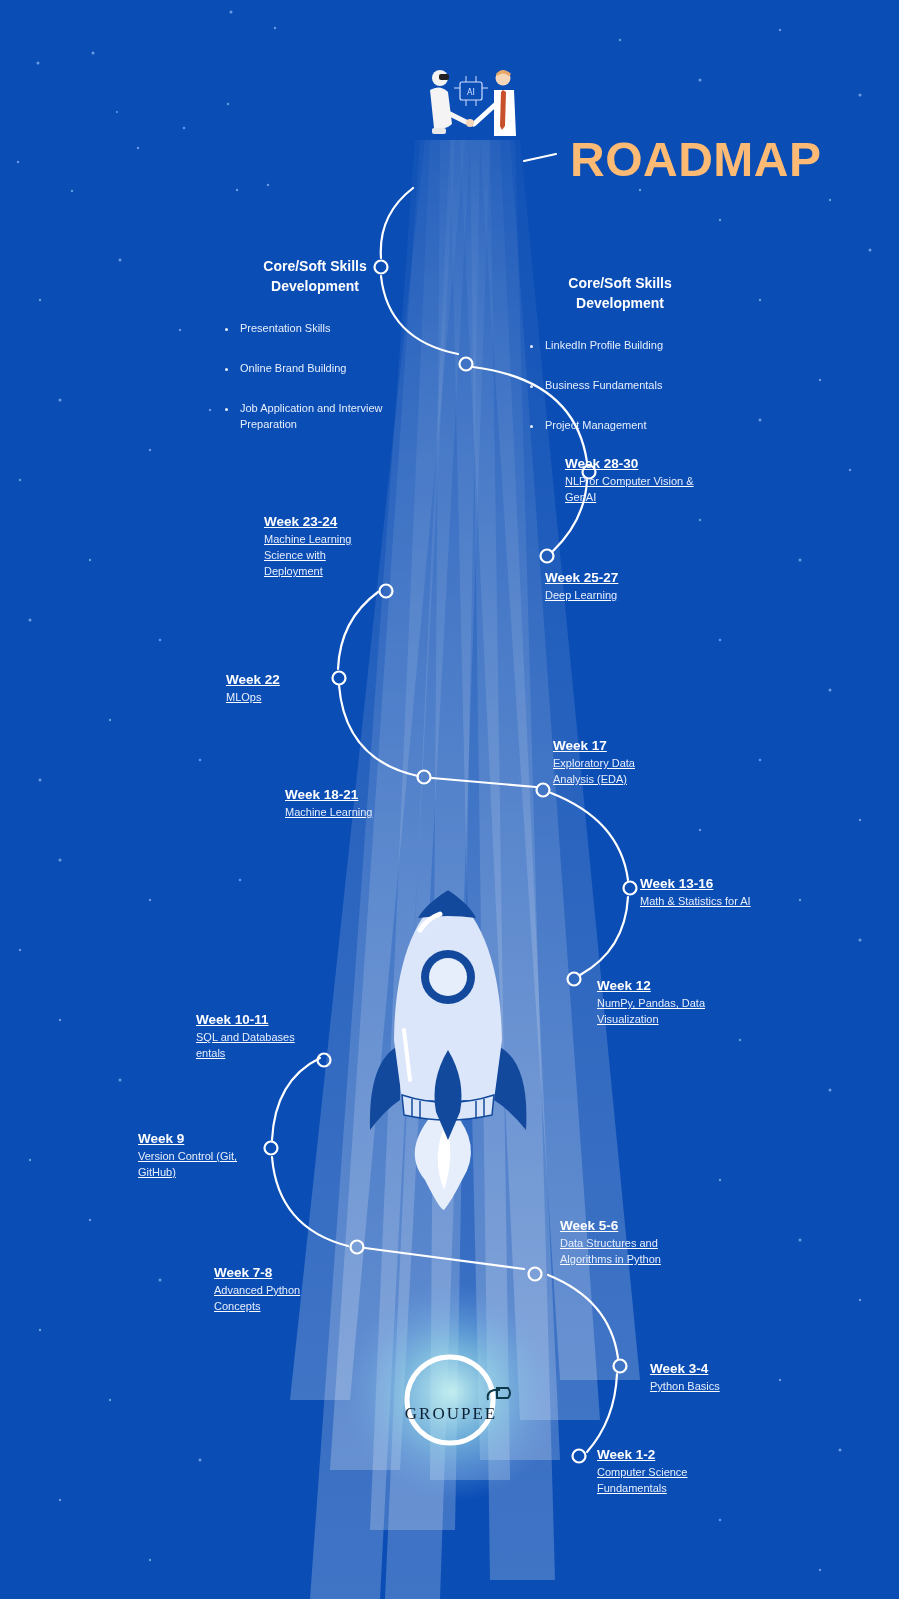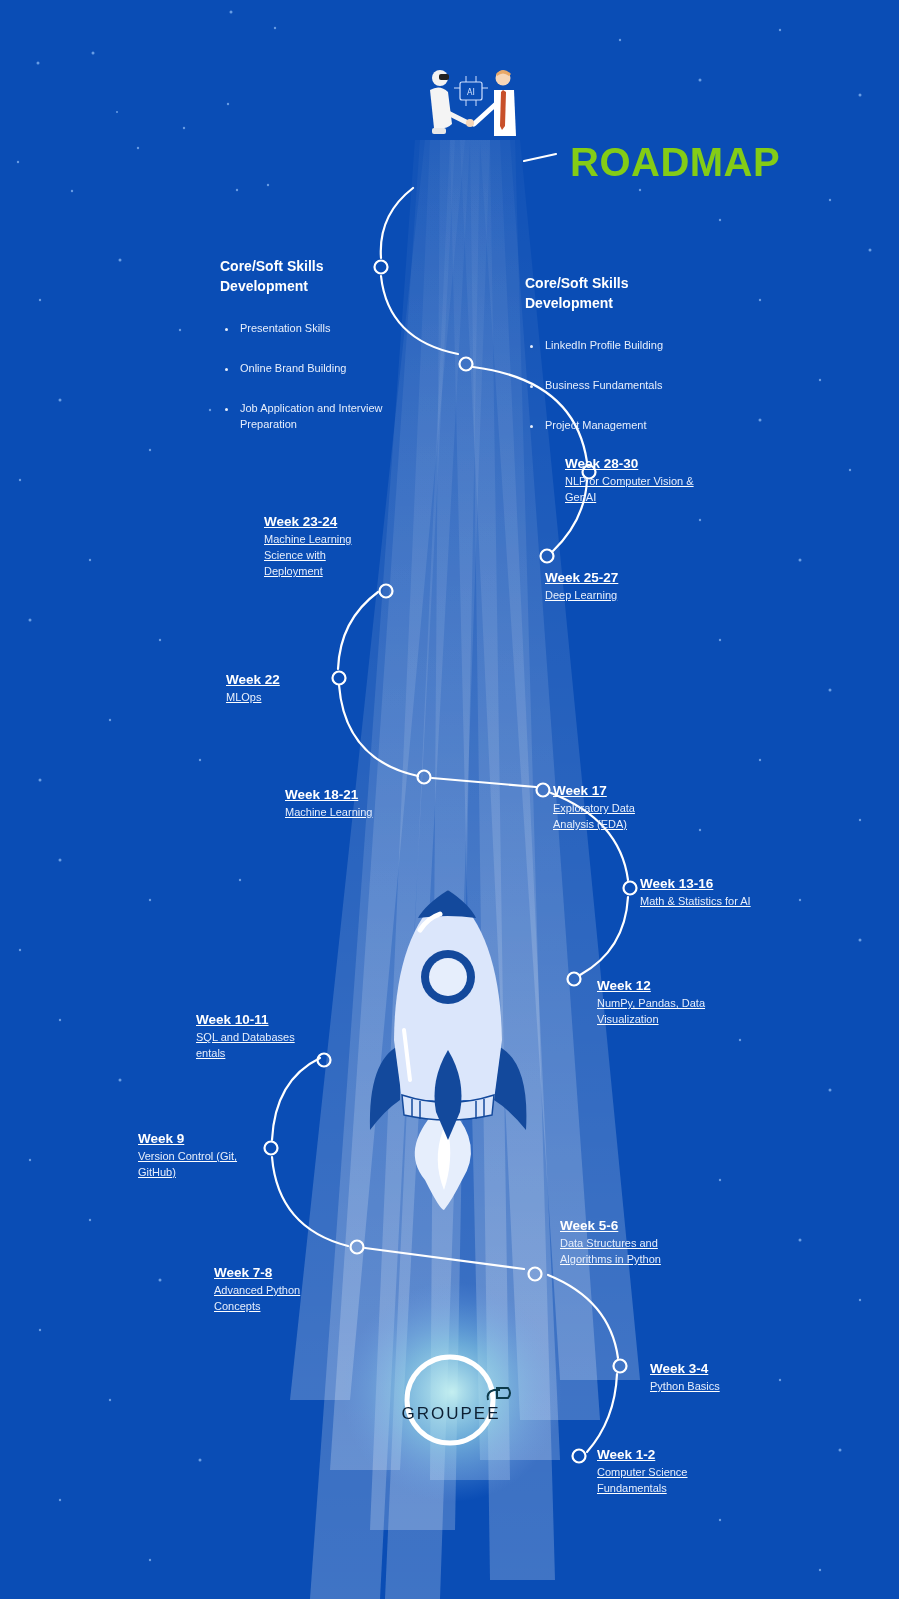--- a/index.html
+++ b/index.html
@@ -5,34 +5,34 @@
   html, body { margin: 0; padding: 0; }
   body {
     width: 899px; height: 1599px; overflow: hidden; position: relative;
     background: #0a4db5;
     font-family: "Liberation Sans", "DejaVu Sans", sans-serif;
     color: #ffffff;
   }
   .stage { position: absolute; left: 0; top: 0; width: 899px; height: 1599px; }
   svg.layer { position: absolute; left: 0; top: 0; }
   .title {
-    position: absolute; left: 570px; top: 140px;
-    font-size: 40px; font-weight: 700; letter-spacing: 0.5px; color: #84cc16;
+    position: absolute; left: 570px; top: 132px;
+    font-size: 48px; font-weight: 700; letter-spacing: 0.5px; color: #fdba74;
   }
   .label { position: absolute; width: 180px; text-decoration: underline; }
   .label .wk { font-size: 13.5px; font-weight: 700; line-height: 18px; }
   .label .desc { font-size: 11px; line-height: 16px; color: #e6eefc; }
   .core { position: absolute; width: 190px; }
-  .core .head { font-size: 14px; font-weight: 700; line-height: 20px; text-align: left; }
+  .core .head { font-size: 14px; font-weight: 700; line-height: 20px; text-align: center; }
   .core ul { margin: 6px 0 0 0; padding-left: 18px; font-size: 11px; line-height: 16px; color: #e6eefc; }
   .core li { padding-left: 2px; margin-top: 24px; }
   .logo-text {
     position: absolute; left: 376px; top: 1404px; width: 150px; text-align: center;
     font-size: 17px; font-weight: 400; letter-spacing: 2px; color: #0c1f33;
-    font-family: Liberation Sans, sans-serif;
+    font-family: Liberation Serif, serif;
   }
 </style>
 </head>
 <body>
 
 <div class="stage">
 
   <svg class="layer" width="899" height="1599">
     <defs>
       <radialGradient id="glow" cx="50%" cy="50%" r="50%">
@@ -276,21 +276,21 @@
     <div class="desc">Machine Learning Science with Deployment</div>
   </div>
   <div class="label" style="left:226px; top:671px; width:100px;">
     <div class="wk">Week 22</div>
     <div class="desc">MLOps</div>
   </div>
   <div class="label" style="left:285px; top:786px; width:130px;">
     <div class="wk">Week 18-21</div>
     <div class="desc">Machine Learning</div>
   </div>
-  <div class="label" style="left:553px; top:737px; width:110px;margin-top:45px;">
+  <div class="label" style="left:553px; top:737px; width:110px;">
     <div class="wk">Week 17</div>
     <div class="desc">Exploratory Data Analysis (EDA)</div>
   </div>
   <div class="label" style="left:640px; top:875px; width:150px;">
     <div class="wk">Week 13-16</div>
     <div class="desc">Math &amp; Statistics for AI</div>
   </div>
   <div class="label" style="left:597px; top:977px; width:120px;">
     <div class="wk">Week 12</div>
     <div class="desc">NumPy, Pandas, Data Visualization</div>

